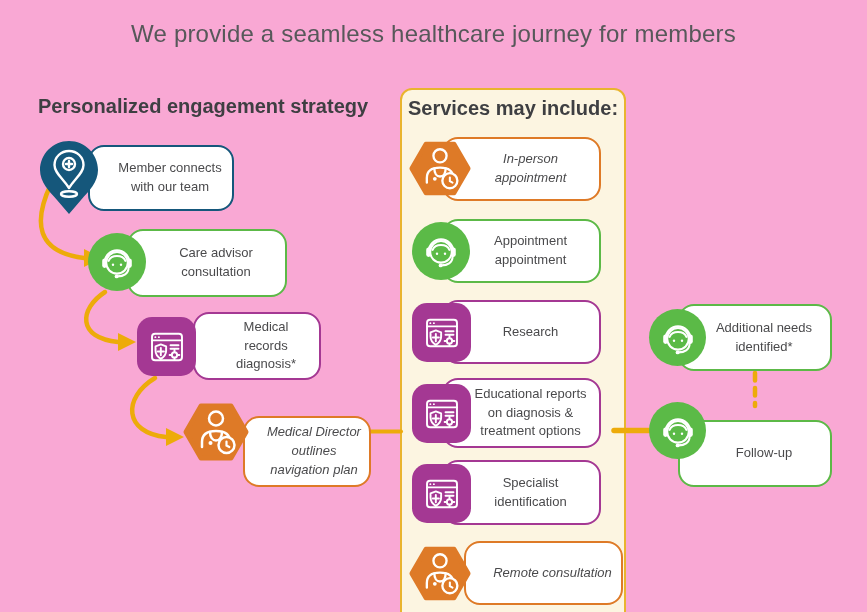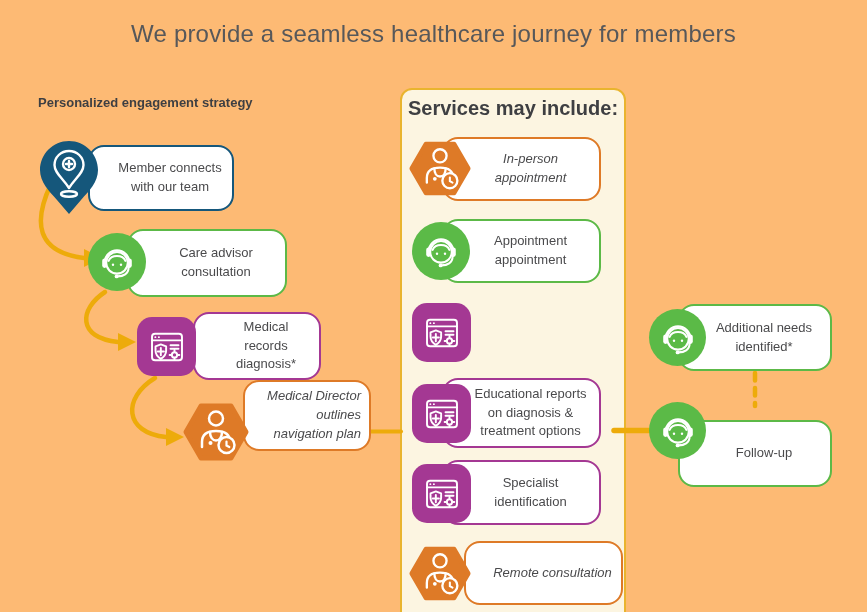--- a/index.html
+++ b/index.html
@@ -1,20 +1,20 @@
 <!DOCTYPE html>
 <html><head>
 <meta charset="utf-8">
 <style>
   html,body{margin:0;padding:0;background:#fff;}
-  .canvas{position:relative;width:867px;height:612px;background:#fdba74;overflow:hidden;
+  .canvas{position:relative;width:867px;height:612px;background:#f9a8d4;overflow:hidden;
           font-family:"Liberation Sans",sans-serif;}
   .title{position:absolute;top:20px;left:0;width:100%;text-align:center;margin:0;
          font-size:24px;font-weight:400;color:#57585a;letter-spacing:.2px;}
-  .col-heading{position:absolute;left:38px;top:95px;font-size:13px;font-weight:700;color:#3e3f42;}
+  .col-heading{position:absolute;left:38px;top:95px;font-size:20px;font-weight:700;color:#3e3f42;}
   .panel{position:absolute;left:400px;top:88px;width:226px;height:540px;background:#fcf5e1;
          border:2.5px solid #e9b42e;border-radius:12px;box-sizing:border-box;z-index:1;}
   .panel-heading{position:absolute;left:400px;top:97px;width:226px;text-align:center;
          font-size:20px;font-weight:700;color:#3e3f42;z-index:3;}
   .connectors{position:absolute;left:0;top:0;z-index:2;}
   .box{position:absolute;background:#ffffff;border:2px solid;border-radius:16px;box-sizing:border-box;
        display:flex;align-items:center;justify-content:center;text-align:center;
        font-size:13px;line-height:1.45;color:#4a4a4c;padding:4px 8px 4px 26px;z-index:3;}
   .b-navy{border-color:#15577b;}
   .b-green{border-color:#5cb947;}
@@ -129,21 +129,21 @@
 
   <div class="box b-purple" style="left:193px;top:312px;width:128px;height:68px;">
     <span>Medical records diagnosis*</span>
   </div>
   <div class="icon-square" style="left:137px;top:317px;">
     <svg viewBox="0 0 59 59">
         <use href="#sym-window"></use>
       </svg>
   </div>
 
-  <div class="box b-orange" style="left:243px;top:380px;width:128px;height:71px;padding-left:22px;text-align:right;">
+  <div class="box b-orange" style="left:243px;top:416px;width:128px;height:71px;padding-left:22px;">
     <span>Medical Director outlines navigation plan</span>
   </div>
   <svg class="icon-hex" style="left:183px;top:402px;" width="66" height="60" viewBox="0 0 66 60">
     <polygon points="3,30 18,4 48,4 63,30 48,56 18,56" fill="#de7a27" stroke="#de7a27" stroke-width="5" stroke-linejoin="round"></polygon>
     <use href="#sym-doctor"></use>
   </svg>
 
   <div class="box b-orange" style="left:442px;top:137px;width:159px;height:64px;">
     <span>In-person appointment</span>
   </div>
@@ -154,20 +154,23 @@
 
   <div class="box b-green" style="left:442px;top:219px;width:159px;height:64px;">
     <span>Appointment appointment</span>
   </div>
   <div class="icon-circle" style="left:412px;top:222px;">
     <svg viewBox="0 0 60 60">
         <use href="#sym-headset"></use>
       </svg>
   </div>
 
+  <div class="box b-purple" style="left:442px;top:300px;width:159px;height:64px;">
+    <span>Research</span>
+  </div>
   <div class="icon-square" style="left:412px;top:303px;">
     <svg viewBox="0 0 59 59">
         <use href="#sym-window"></use>
       </svg>
   </div>
 
   <div class="box b-purple" style="left:442px;top:378px;width:159px;height:70px;">
     <span>Educational reports on diagnosis &amp; treatment options</span>
   </div>
   <div class="icon-square" style="left:412px;top:384px;">

